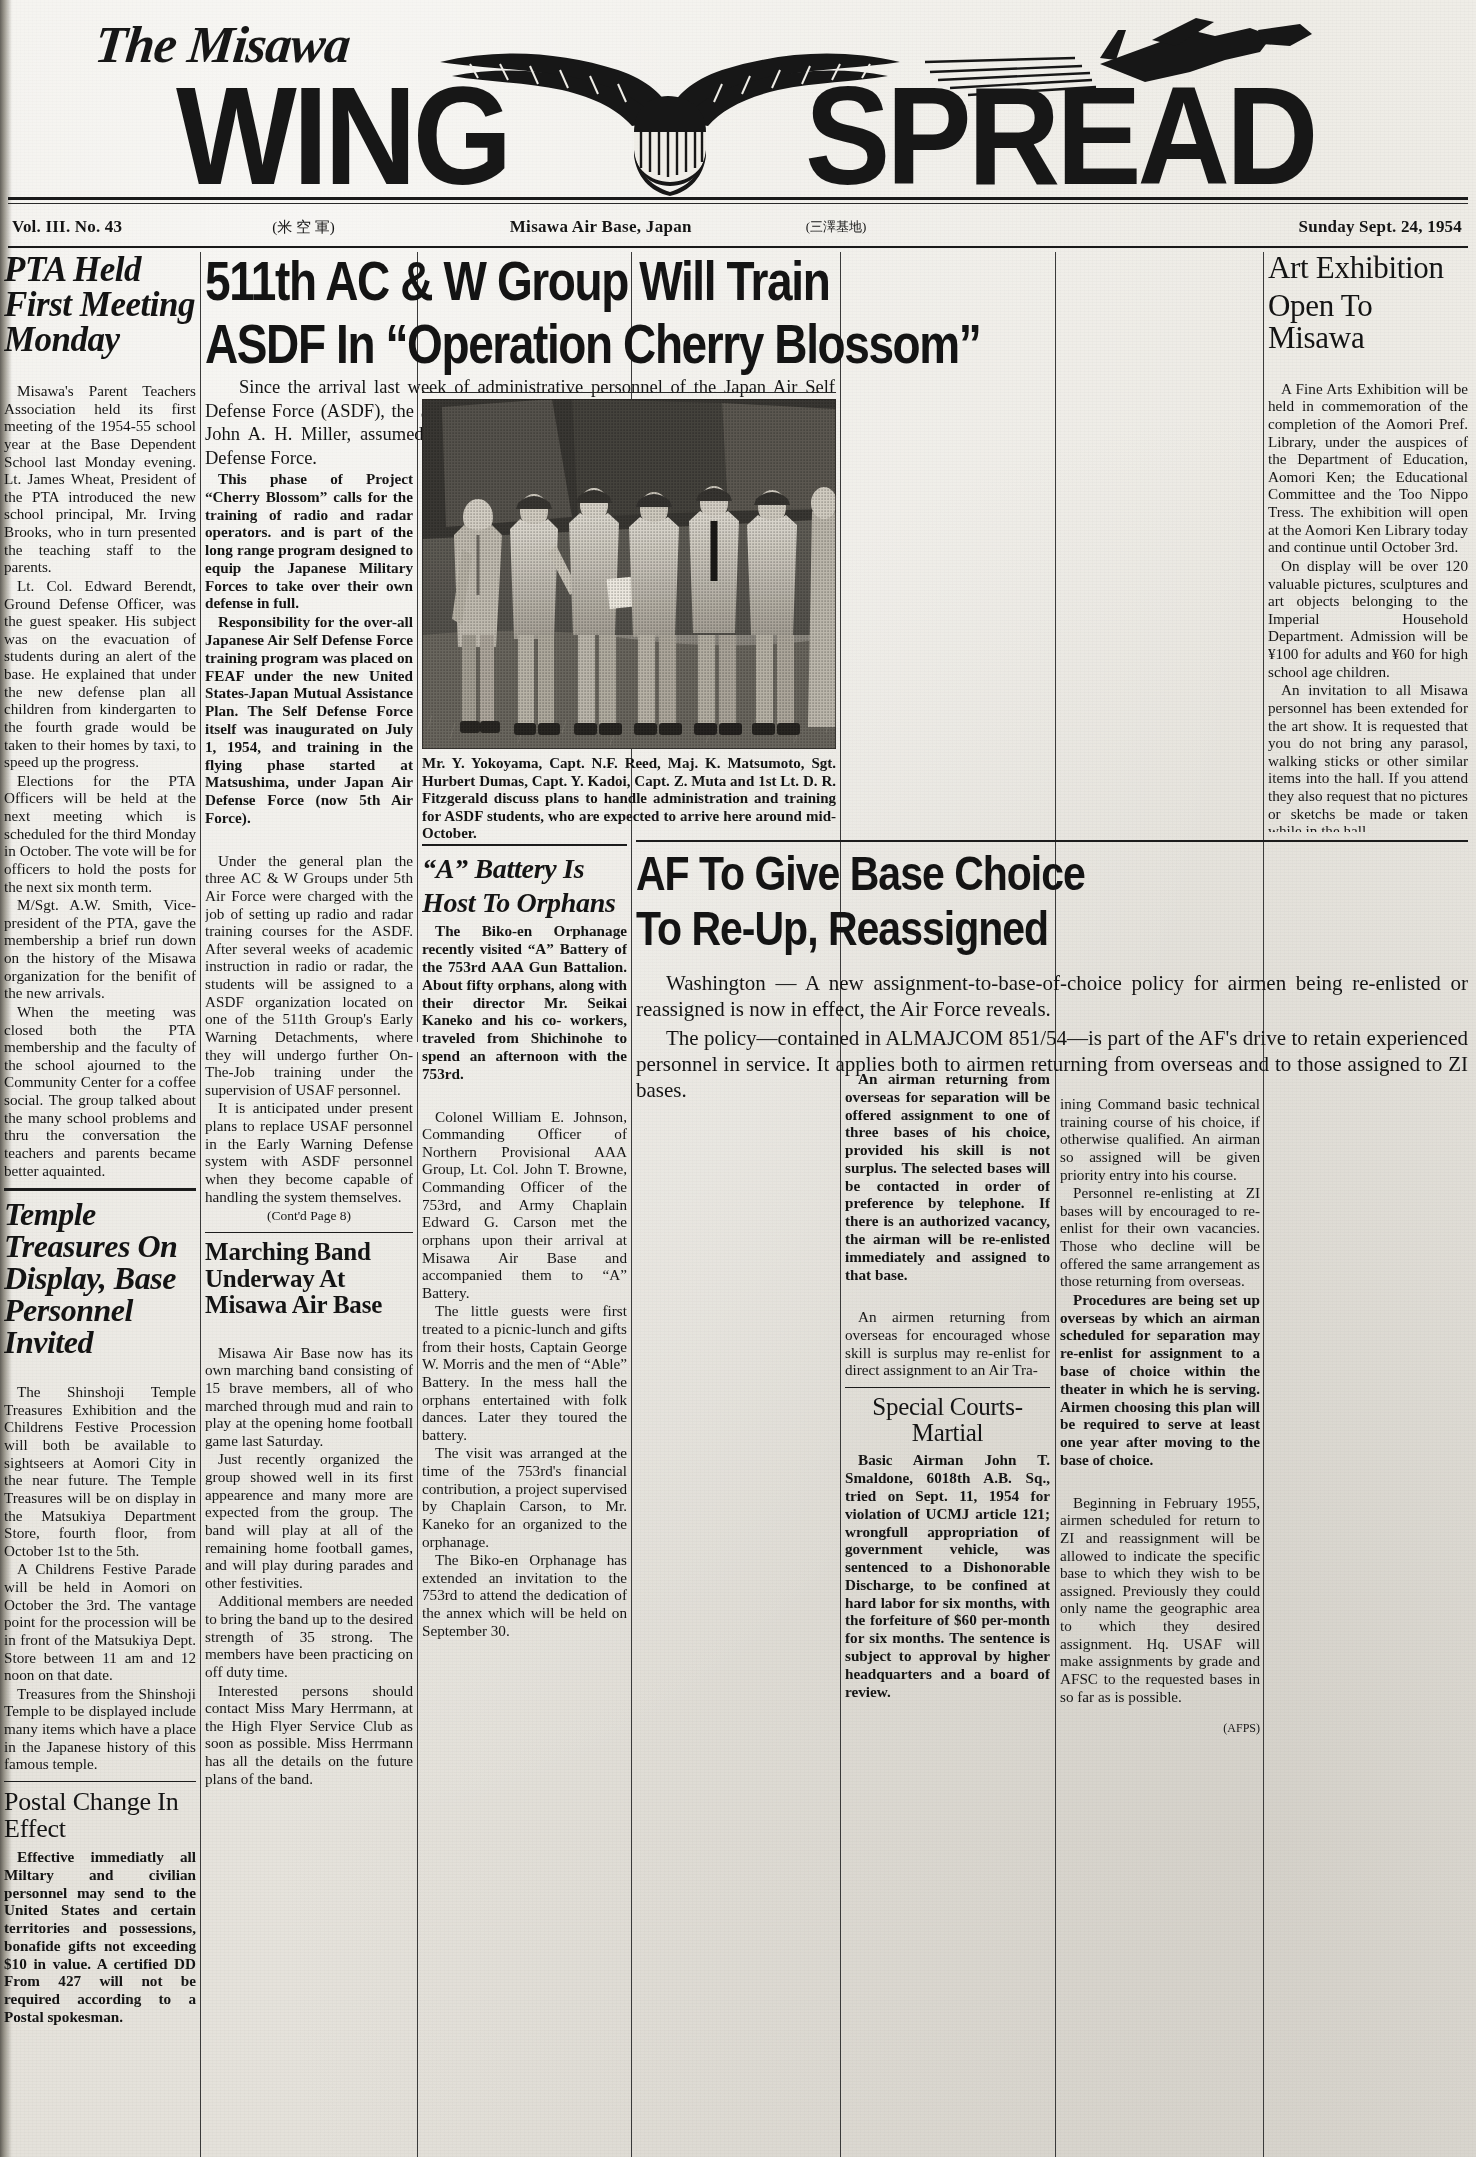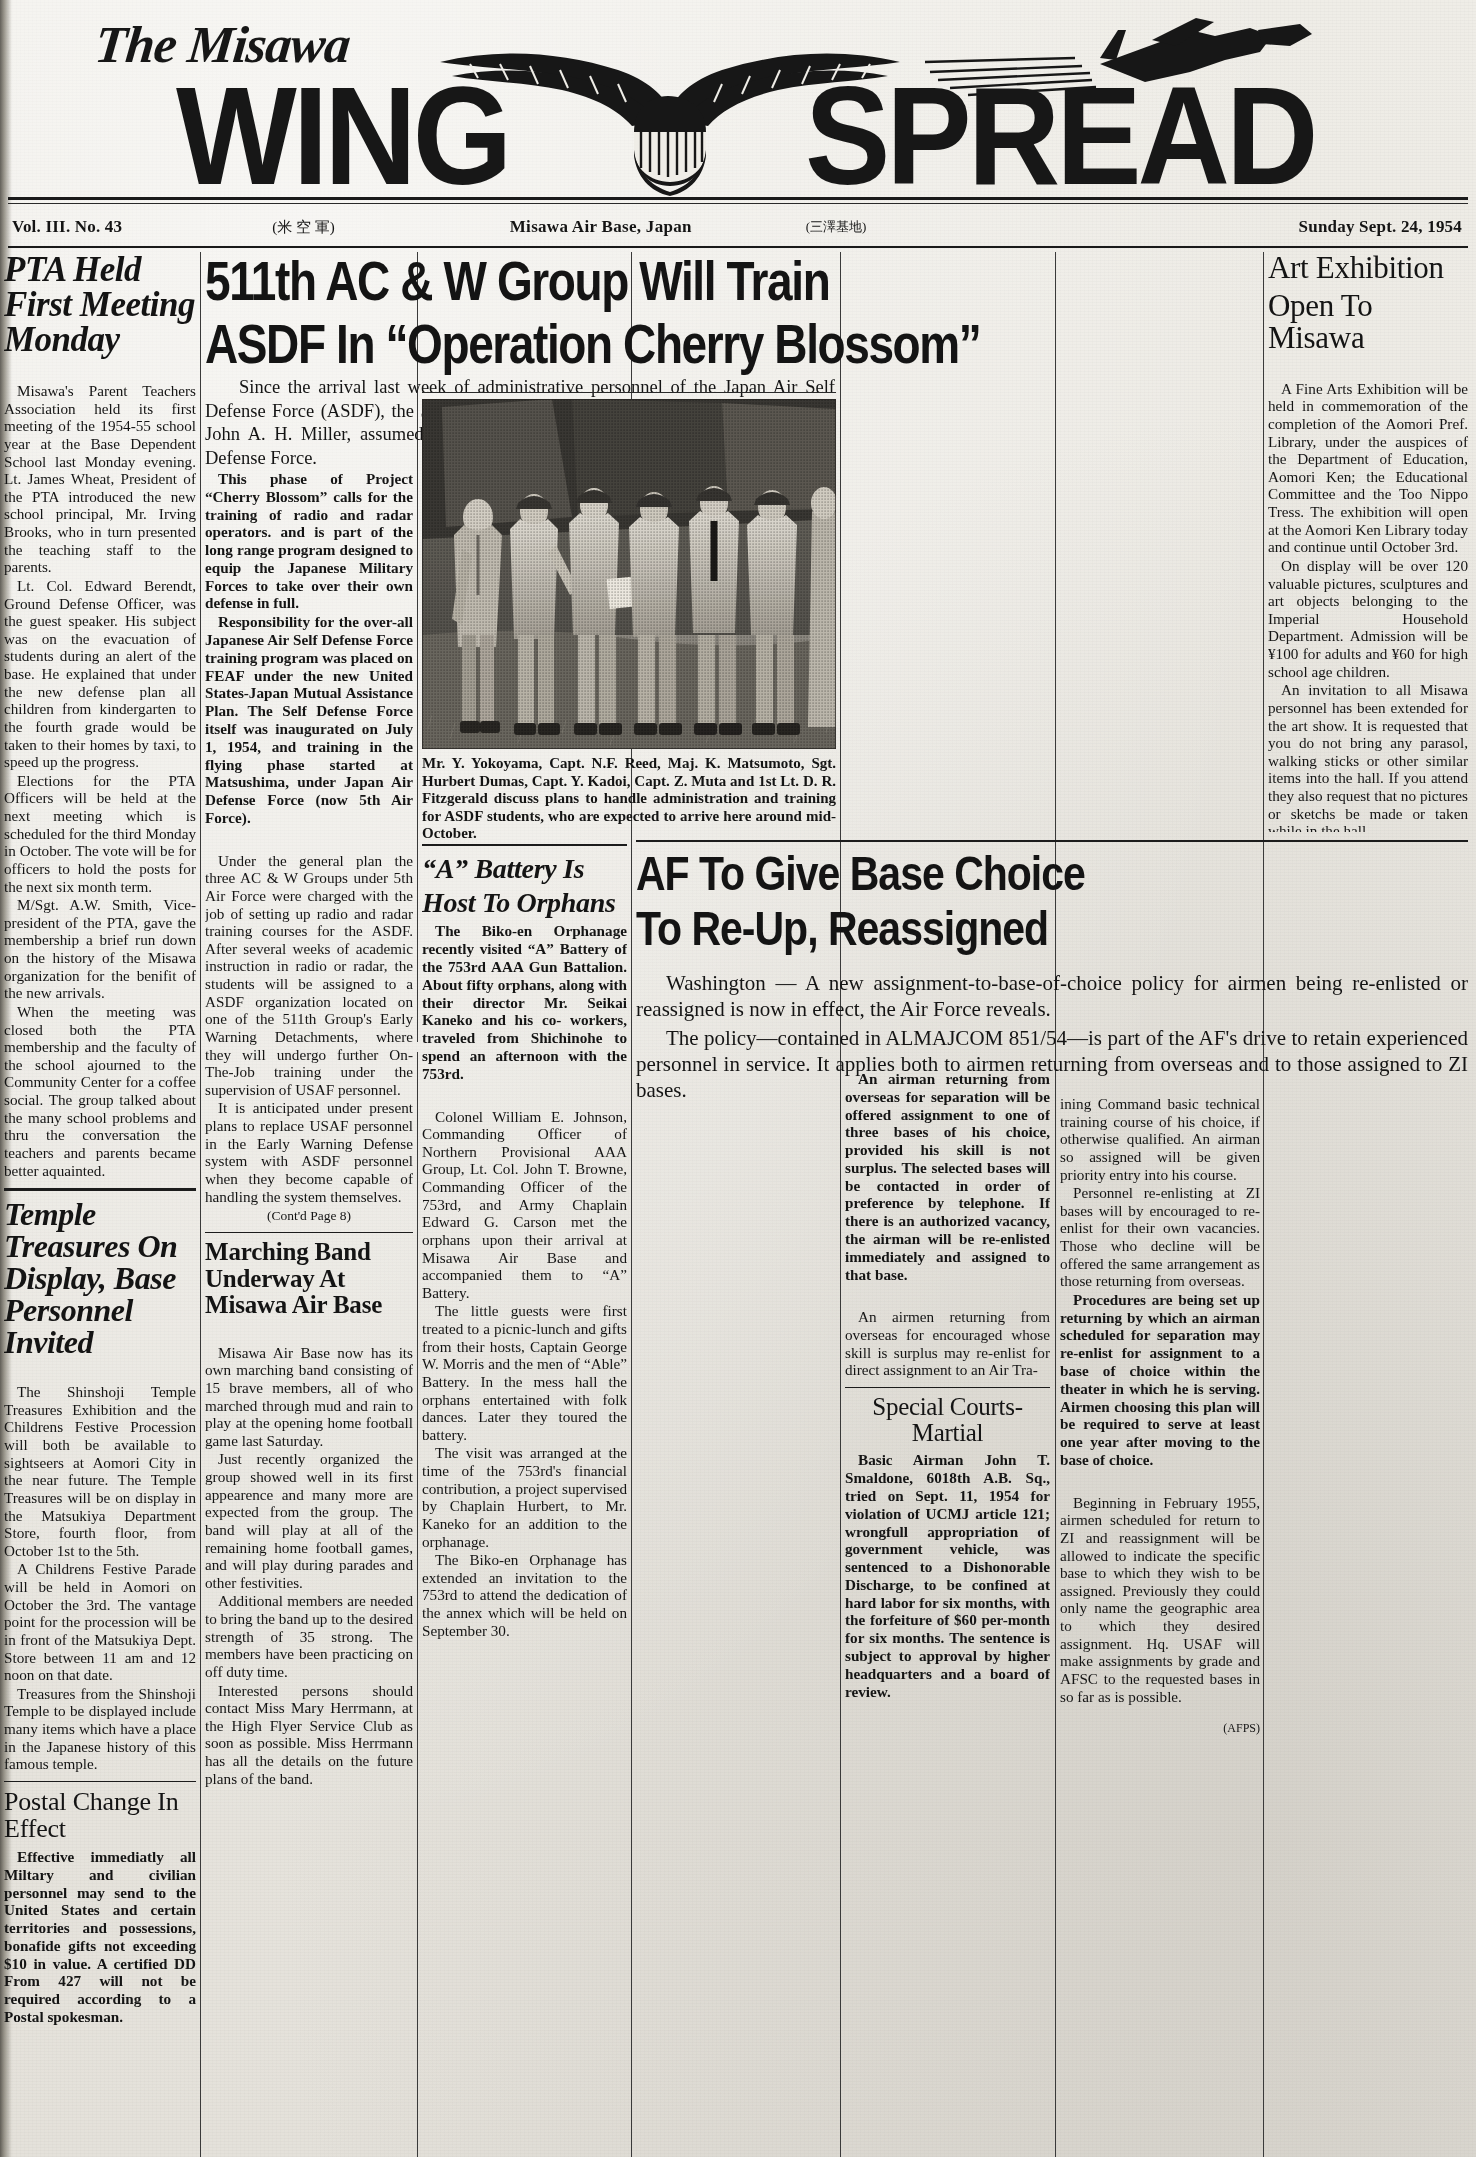--- a/index.html
+++ b/index.html
@@ -424,21 +424,21 @@
       <div style="height:0;border-top:2px solid #1c1c1c;margin-bottom:8px;"></div>
       <div>
         <h4 class="hl-bat">“A”    Battery  Is</h4>
         <h4 class="hl-bat">Host  To Orphans</h4>
         <div class="bodyb">
           <p>The Biko-en Orphanage recently visited “A” Battery of the 753rd AAA Gun Battalion. About fifty orphans, along with their director Mr. Seikai Kaneko and his co- workers, traveled from Shichinohe to spend an afternoon with the 753rd.</p>
         </div>
         <div class="body">
           <p>Colonel William E. Johnson, Commanding Officer of Northern Provisional AAA Group, Lt. Col. John T. Browne, Commanding Officer of the 753rd, and Army Chaplain Edward G. Carson met the orphans upon their arrival at Misawa Air Base and accompanied them to “A” Battery.</p>
           <p>The little guests were first treated to a picnic-lunch and gifts from their hosts, Captain George W. Morris and the men of “Able” Battery. In the mess hall the orphans entertained with folk dances. Later they toured the battery.</p>
-          <p>The visit was arranged at the time of the 753rd's financial contribution, a project supervised by Chaplain Hurbert, to Mr. Kaneko for an addition to the orphanage.</p>
+          <p>The visit was arranged at the time of the 753rd's financial contribution, a project supervised by Chaplain Carson, to Mr. Kaneko for an organized to the orphanage.</p>
           <p>The Biko-en Orphanage has extended an invitation to the 753rd to attend the dedication of the annex which will be held on September 30.</p>
         </div>
       </div>
     </div>
 
     <div class="col clip" id="colD" style="top:0px;height:592px;"></div>
 
     <div style="position:absolute;left:636px;top:588px;width:832px;">
       <div style="height:0;border-top:2px solid #1c1c1c;margin-bottom:8px;"></div>
       <div class="hl-af">
@@ -468,21 +468,21 @@
         </div>
       </div>
     </div>
 
     <div class="col clip" id="colF" style="top:818px;height:1087px;">
       <div class="body">
         <p style="text-indent:0;">ining Command basic technical training course of his choice, if otherwise qualified. An airman so assigned will be given priority entry into his course.</p>
         <p>Personnel re-enlisting at ZI bases will by encouraged to re-enlist for their own vacancies. Those who decline will be offered the same arrangement as those returning from overseas.</p>
       </div>
       <div class="bodyb">
-        <p>Procedures are being set up returning by which an airman scheduled for separation may re-enlist for assignment to a base of choice within the theater in which he is serving. Airmen choosing this plan will be required to serve at least one year after moving to the base of choice.</p>
+        <p>Procedures are being set up overseas by which an airman scheduled for separation may re-enlist for assignment to a base of choice within the theater in which he is serving. Airmen choosing this plan will be required to serve at least one year after moving to the base of choice.</p>
       </div>
       <div class="body">
         <p>Beginning in February 1955, airmen scheduled for return to ZI and reassignment will be allowed to indicate the specific base to which they wish to be assigned. Previously they could only name the geographic area to which they desired assignment. Hq. USAF will make assignments by grade and AFSC to the requested bases in so far as is possible.</p>
       </div>
       <div class="credit">(AFPS)</div>
     </div>
 
     <div class="col clip" id="colG" style="top:0px;height:580px;">
       <div>
         <h2 class="hl-roman" style="font-size:31px;text-align:left;">Art      Exhibition</h2>

